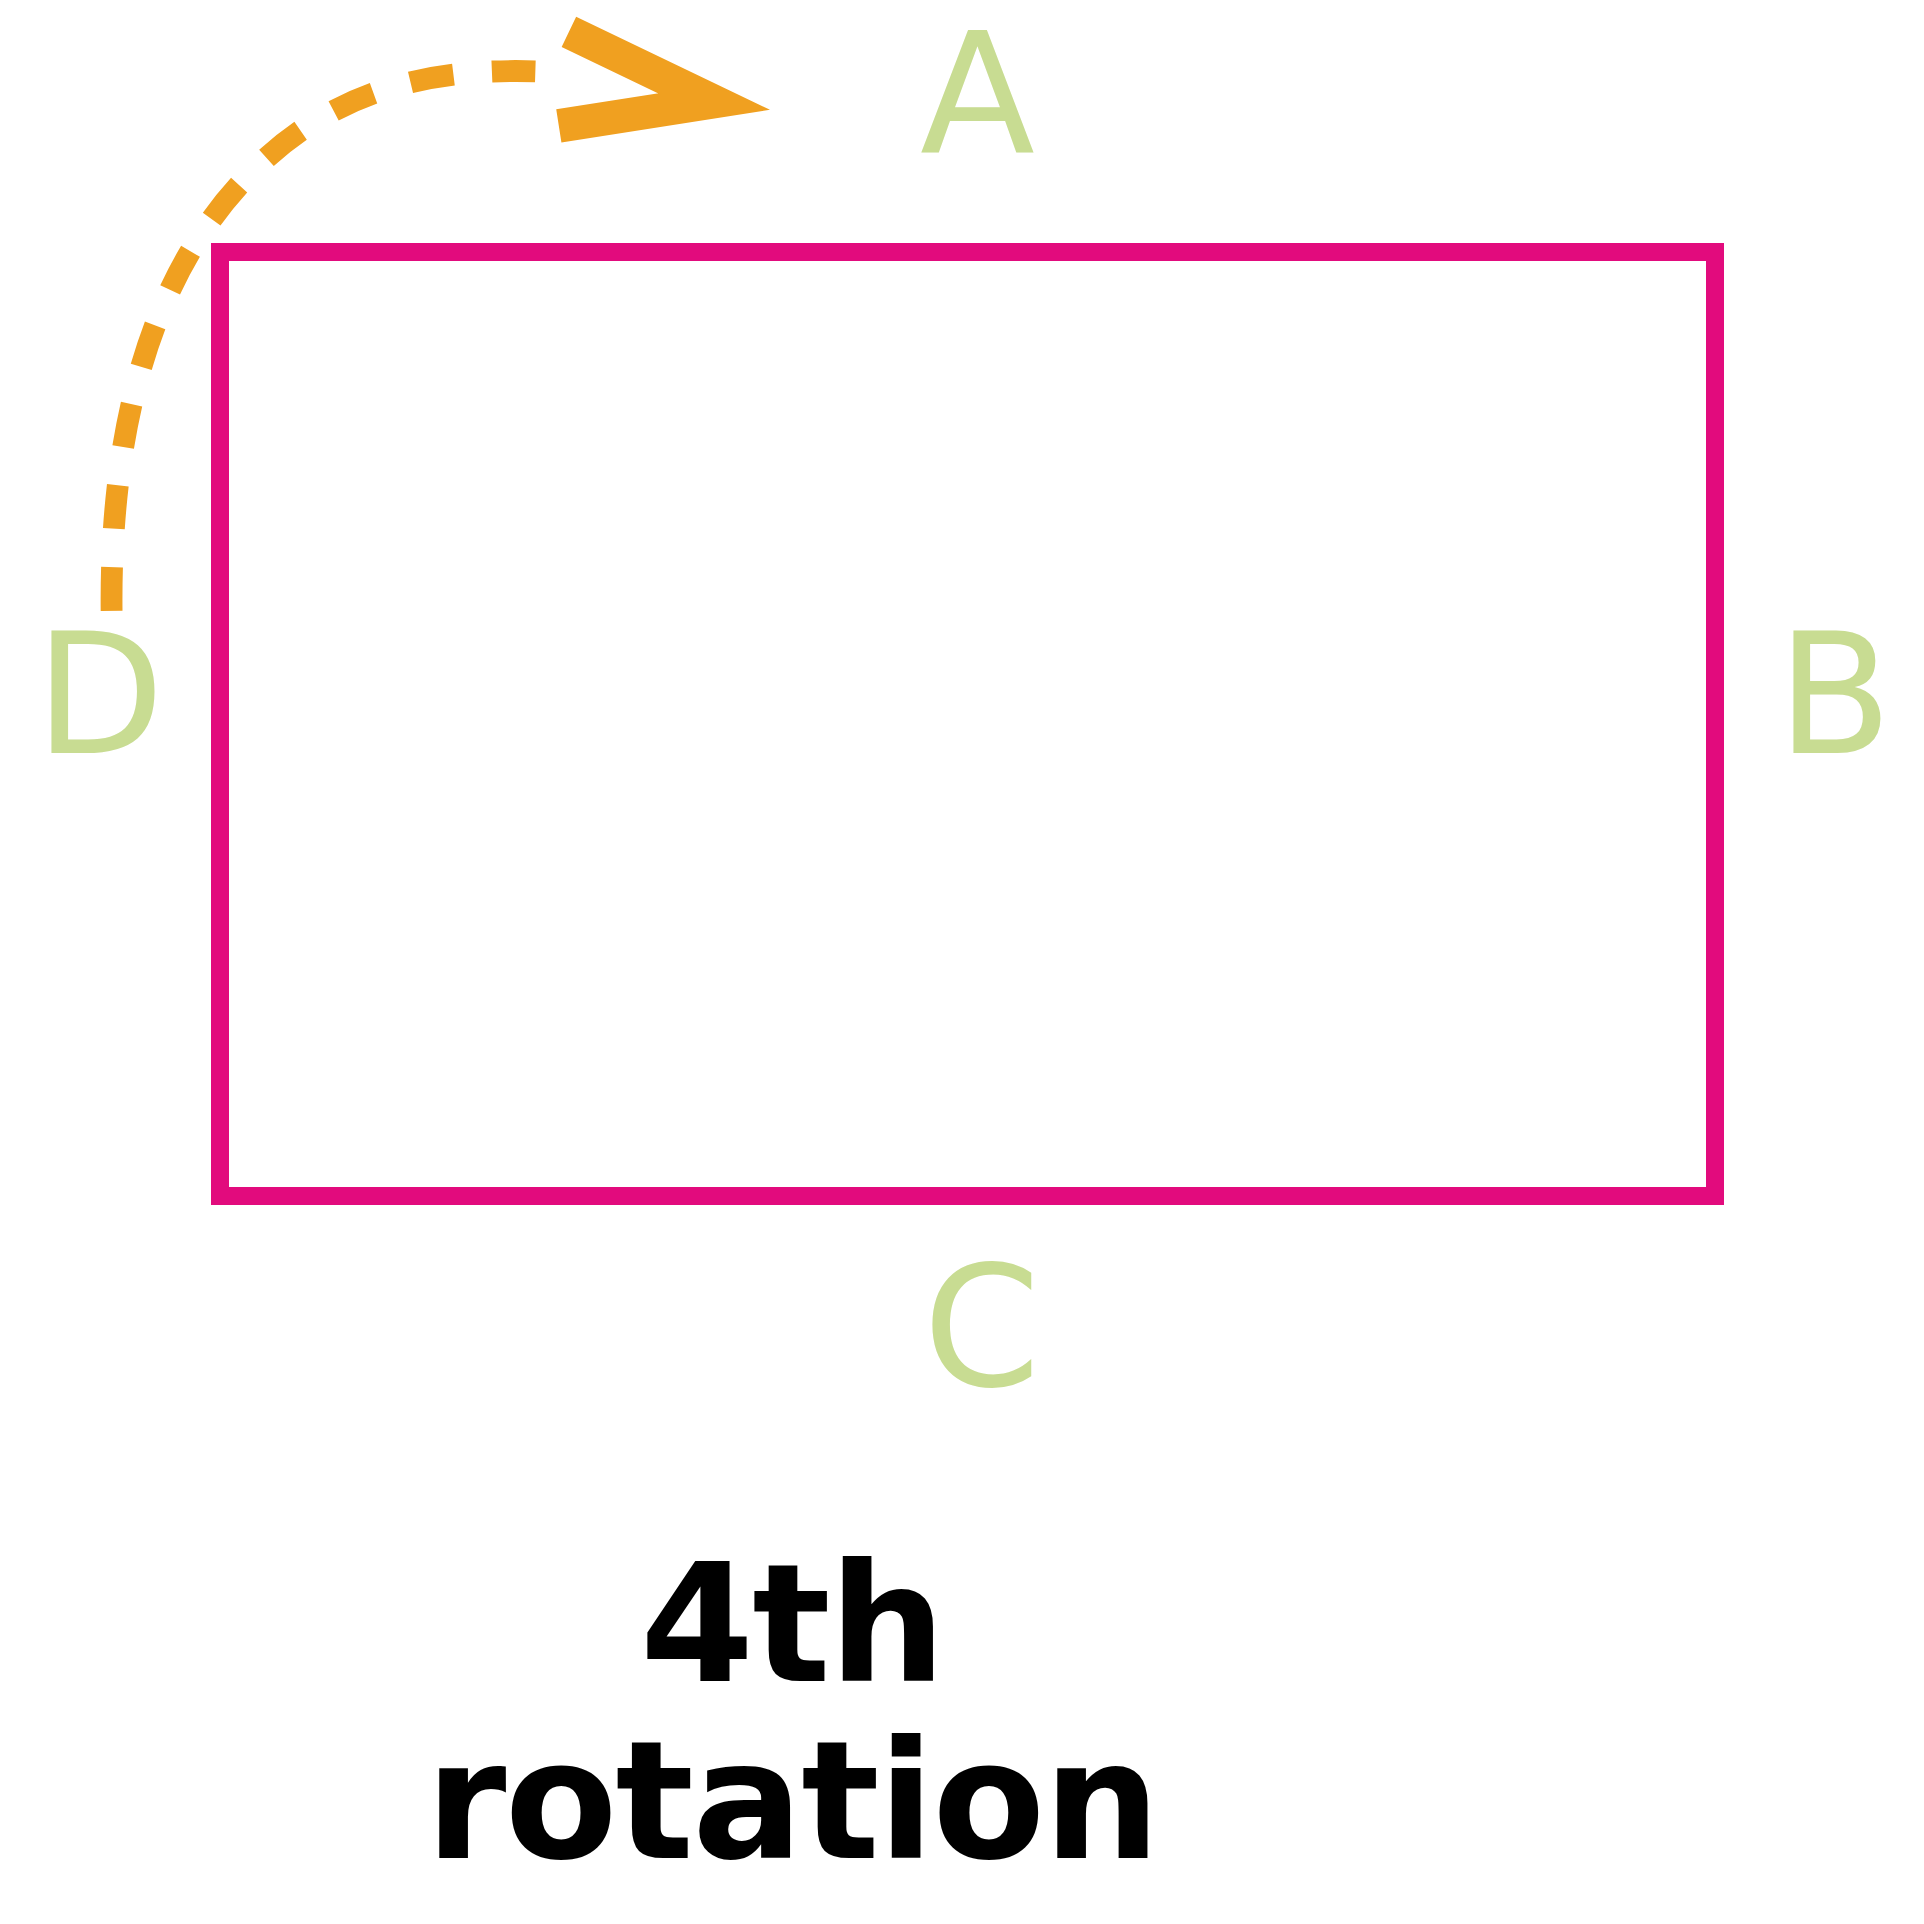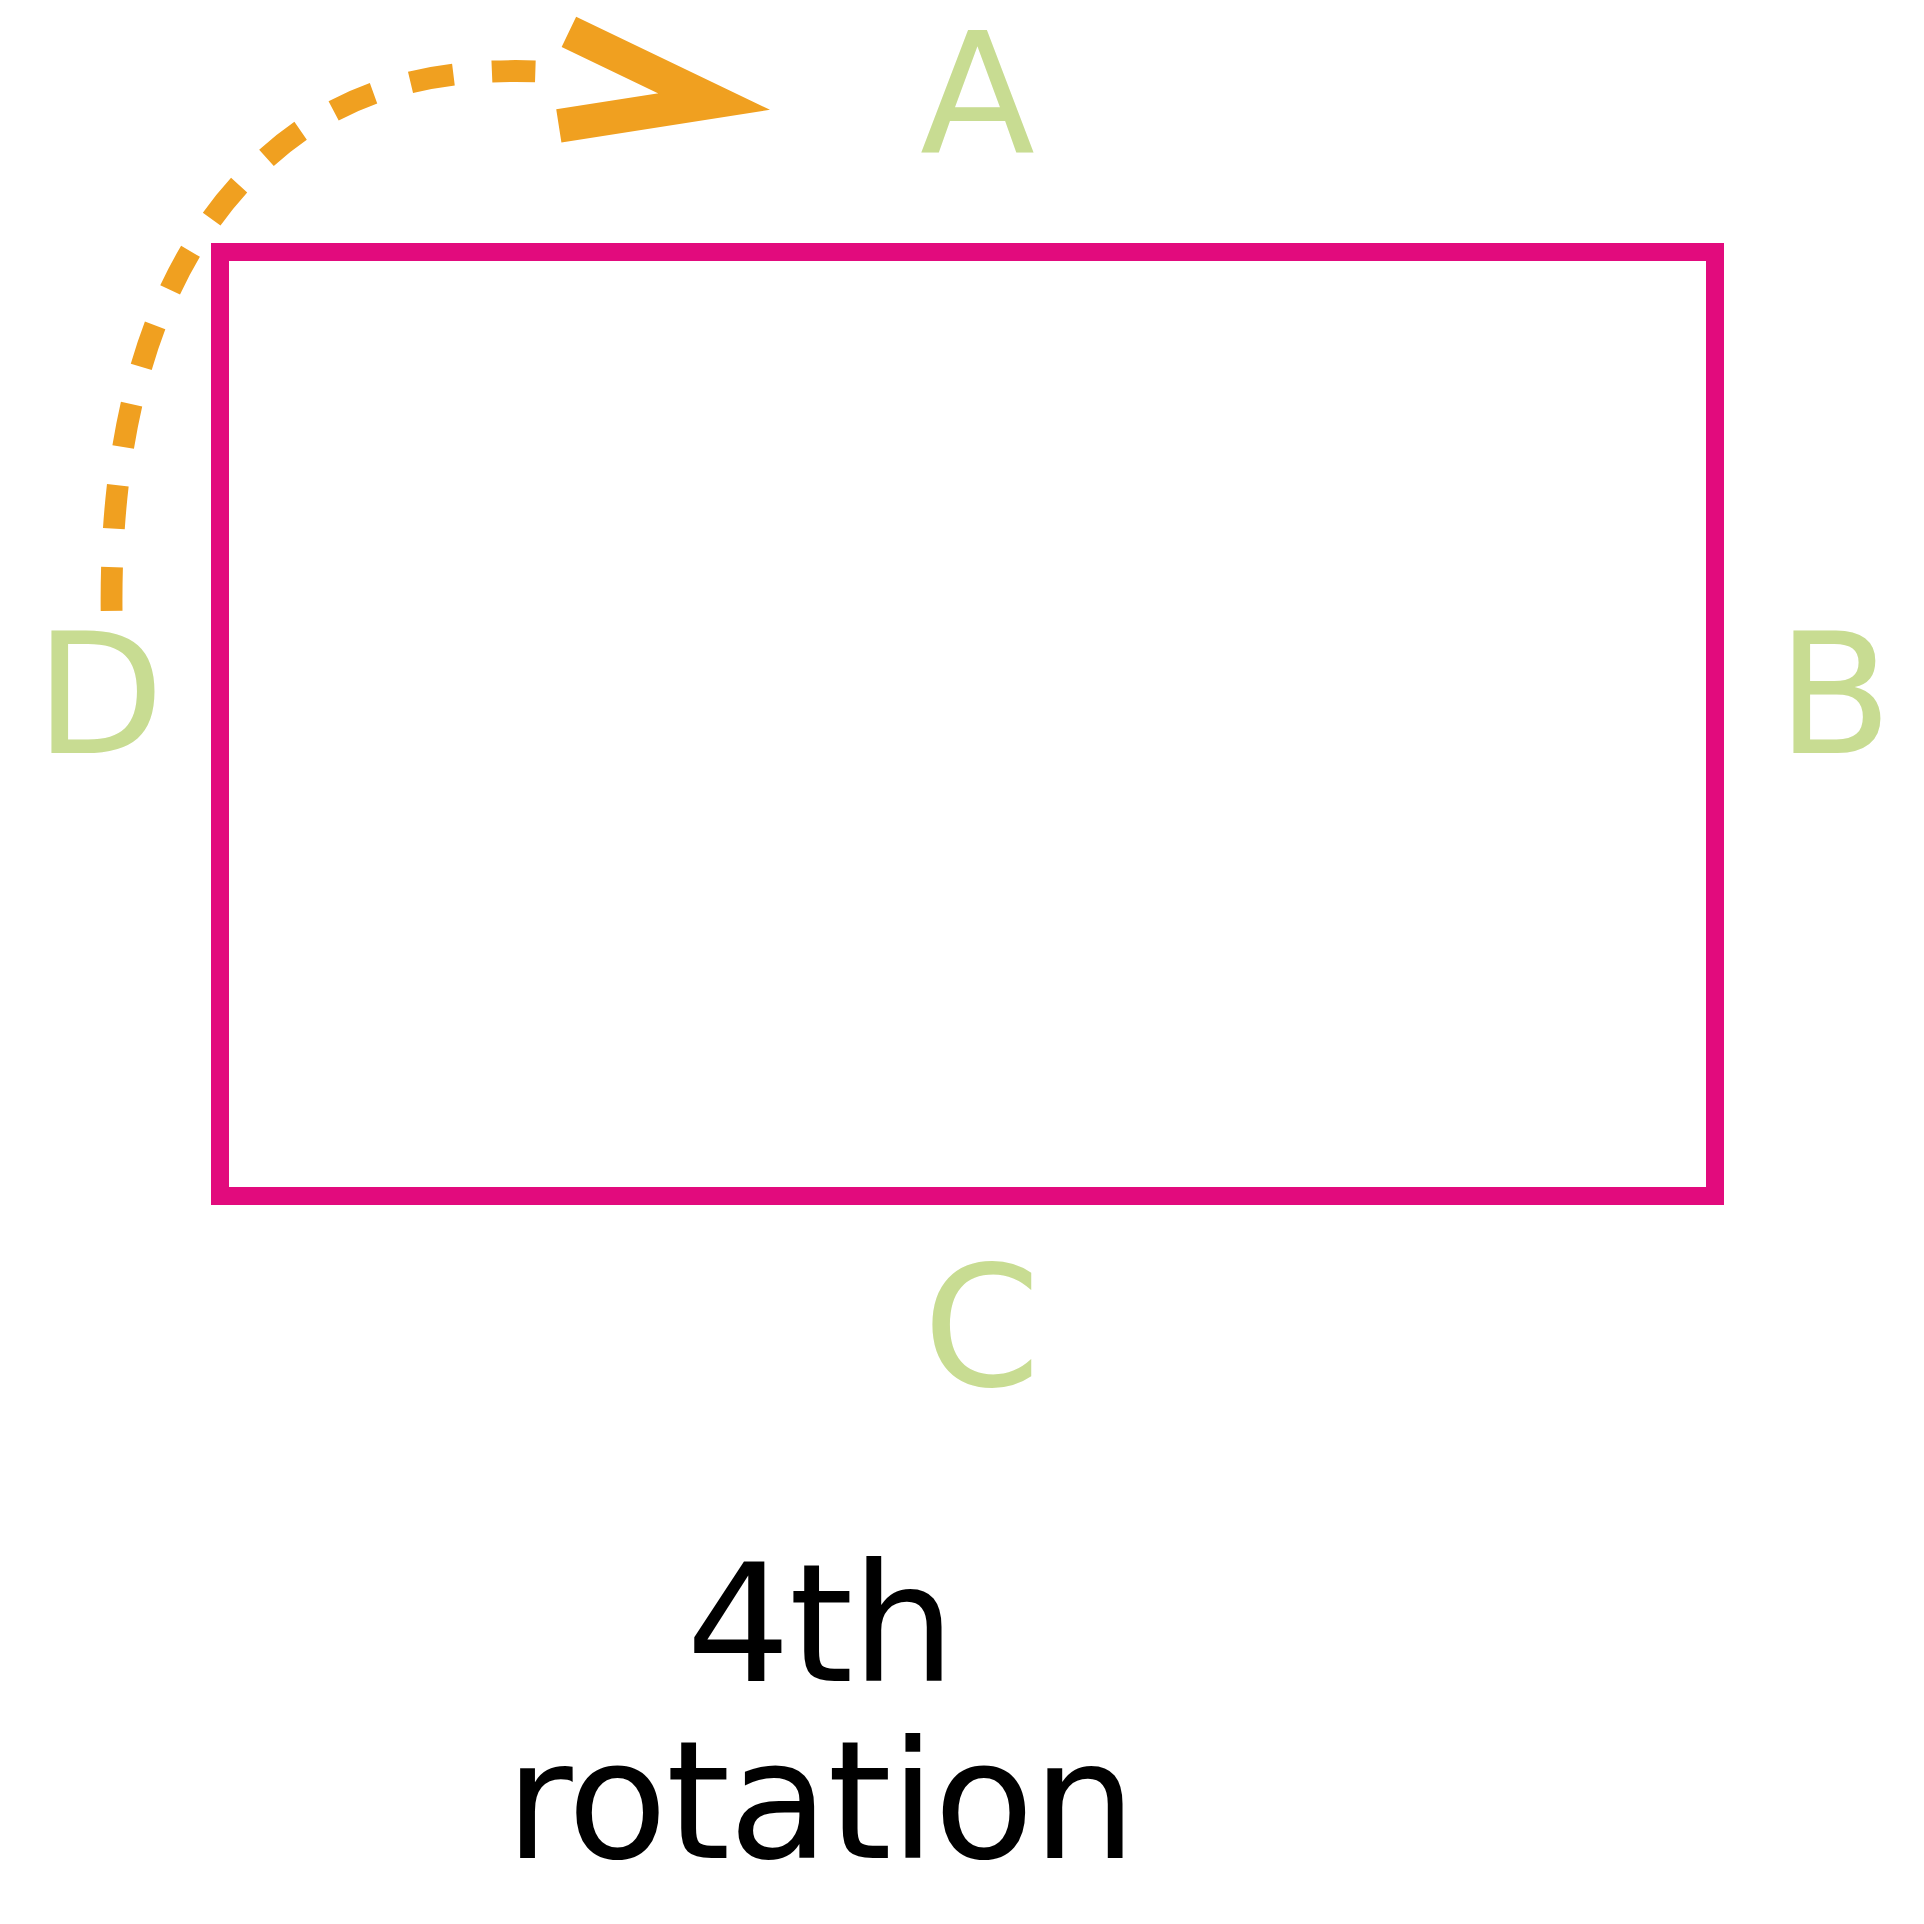--- a/index.html
+++ b/index.html
@@ -65,26 +65,25 @@
 
   
   #caption {
     position: absolute;
     left: 0;
     top: 1536px;
     width: 1584px;
     text-align: center;
     color: #000000;
     font-family: "DejaVu Sans", sans-serif;
-    font-weight: 400;
+    font-weight: 700;
     font-size: 164px;
     line-height: 1.08;
     letter-spacing: -1.7px;
     user-select: none;
-    padding-left: 28px;
   }
   #caption .cap-line { display: block; }
 </style>
 </head>
 <body>
 
 <div id="stage" style="background: rgb(255, 255, 255);">
 
   <div id="shape-rectangle" style="left: 211px; top: 243px; width: 1513px; height: 962px; border: 18.5px solid rgb(226, 11, 125);"></div>
 

